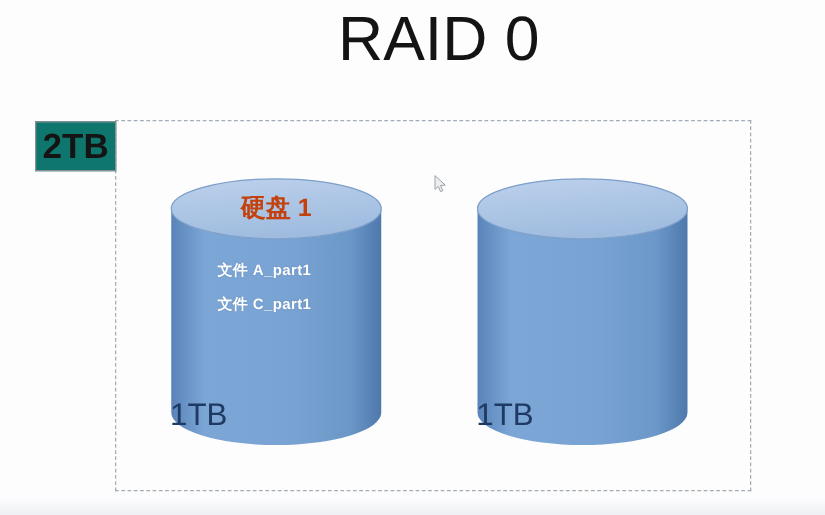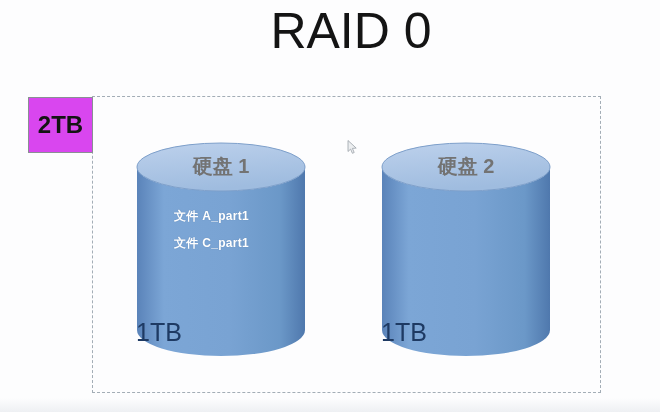--- a/index.html
+++ b/index.html
@@ -27,43 +27,43 @@
     left: 92px; top: 96px;
     width: 509px; height: 297px;
     border: 1px dashed #a3adb6;
     box-sizing: border-box;
     background: transparent;
   }
 
   .total-capacity-box {
     position: absolute;
     left: 28px; top: 97px;
-    width: 65px; height: 56px;
+    width: 65px; height: 40px;
     border: 1px solid #8a8f94;
     box-sizing: border-box;
-    background: #d946ef;
+    background: #0f766e;
     display: flex; align-items: center; justify-content: center;
-    font-size: 24px; font-weight: 600; color: #141414;
+    font-size: 28px; font-weight: 600; color: #141414;
   }
 
   .disk {
     position: absolute;
     top: 142px;
     width: 170px; height: 216px;
   }
   .disk.disk-1 { left: 136px; }
   .disk.disk-2 { left: 381px; }
 
   .disk svg { position: absolute; left: 0; top: 0; }
 
   .disk-name {
     position: absolute;
     left: 0; top: 11px; width: 100%;
     text-align: center;
-    font-size: 20px; font-weight: 700; color: #737373;
+    font-size: 20px; font-weight: 700; color: #c2410c;
   }
 
   .disk-files {
     position: absolute;
     left: 38px; top: 61px;
     font-size: 12px; font-weight: 700;
     color: #ffffff;
     line-height: 27px;
     letter-spacing: 0.3px;
     text-shadow: 0 0 1px rgba(40,70,110,0.35);
@@ -139,21 +139,20 @@
           <stop offset="1" stop-color="#4f78ad"></stop>
         </linearGradient>
         <linearGradient id="topGrad2" x1="0" y1="0" x2="0.3" y2="1">
           <stop offset="0" stop-color="#bdd1ec"></stop>
           <stop offset="1" stop-color="#9fbcdf"></stop>
         </linearGradient>
       </defs>
       <path d="M1,25 L1,188 A84,26 0 0,0 169,188 L169,25 A84,24 0 0,1 1,25 Z" fill="url(#bodyGrad2)"></path>
       <ellipse cx="85" cy="25" rx="84" ry="24" fill="url(#topGrad2)" stroke="#7d9fca" stroke-width="1"></ellipse>
     </svg>
-    <div class="disk-name">硬盘 2</div>
     <div class="disk-capacity">1TB</div>
   </div>
 
   <svg class="mouse-cursor" viewBox="0 0 11 15">
     <path d="M1,0.5 L1,11.5 L3.6,9.1 L5.4,13.3 L7.2,12.5 L5.4,8.4 L9.2,8.1 Z" fill="#eceef0" stroke="#9aa1a8" stroke-width="0.8"></path>
   </svg>
 
   <div class="footer-strip"></div>
 </div>
 

